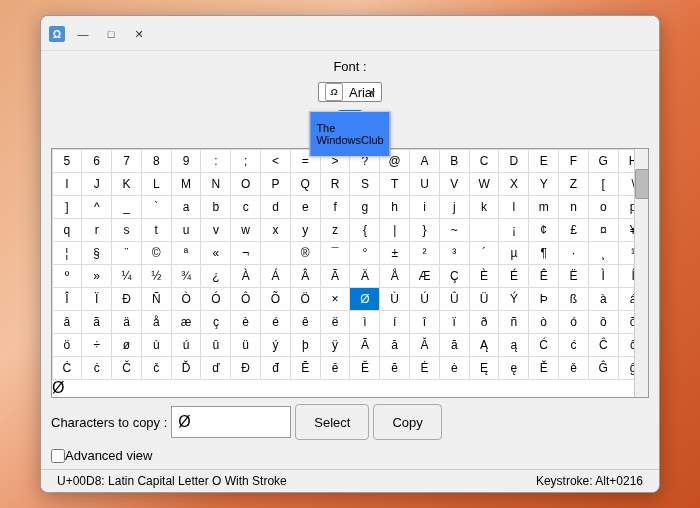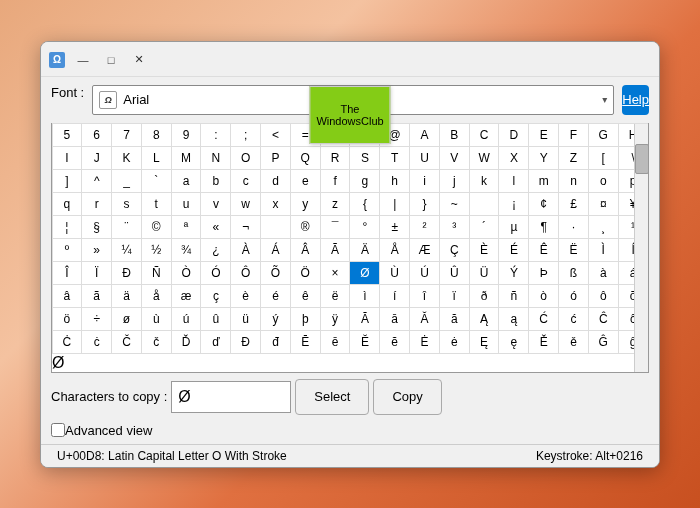--- a/index.html
+++ b/index.html
@@ -57,22 +57,24 @@
       cursor: pointer;
       display: flex;
       align-items: center;
       justify-content: center;
       font-size: 11px;
       border-radius: 4px;
       color: #333;
     }
     .toolbar {
       display: flex;
+      align-items: center;
       padding: 8px 10px;
       gap: 8px;
+      flex-direction: column;
     }
     .font-label { font-size: 13px; }
     .font-icon {
       width: 18px;
       height: 18px;
       border: 1px solid #999;
       border-radius: 2px;
       display: flex;
       align-items: center;
       justify-content: center;
@@ -184,32 +186,31 @@
       background: #f0f0f0;
       border-top: 1px solid #ccc;
       padding: 4px 16px;
       display: flex;
       justify-content: space-between;
       font-size: 12px;
       color: #000;
     }
     .tooltip-overlay {
       position: absolute;
-      background: #84cc16;
+      background: #3b82f6;
       border: 1px solid #ccc;
-      padding: 16px 6px;
+      padding: 10px 6px;
       font-size: 11px;
       pointer-events: none;
       box-shadow: 1px 1px 4px rgba(0,0,0,0.2);
       top: -18px;
       left: 50%;
       transform: translateX(-50%);
       white-space: nowrap;
       z-index: 30;
-      text-align: center;
     }
     .grid-wrapper {
       position: relative;
     }
     .font-select-wrapper {
       flex: 1;
       border: 1px solid #888;
       background: white;
       height: 30px;
       display: flex;

